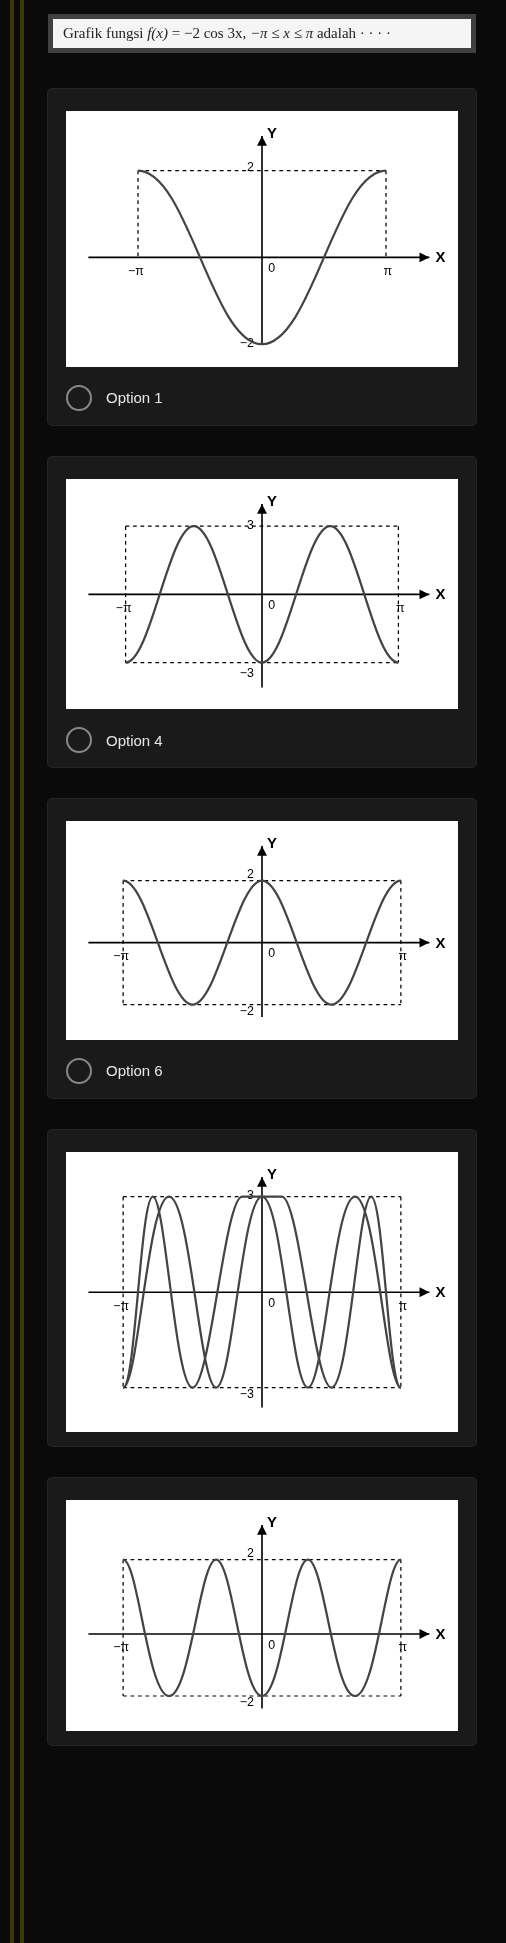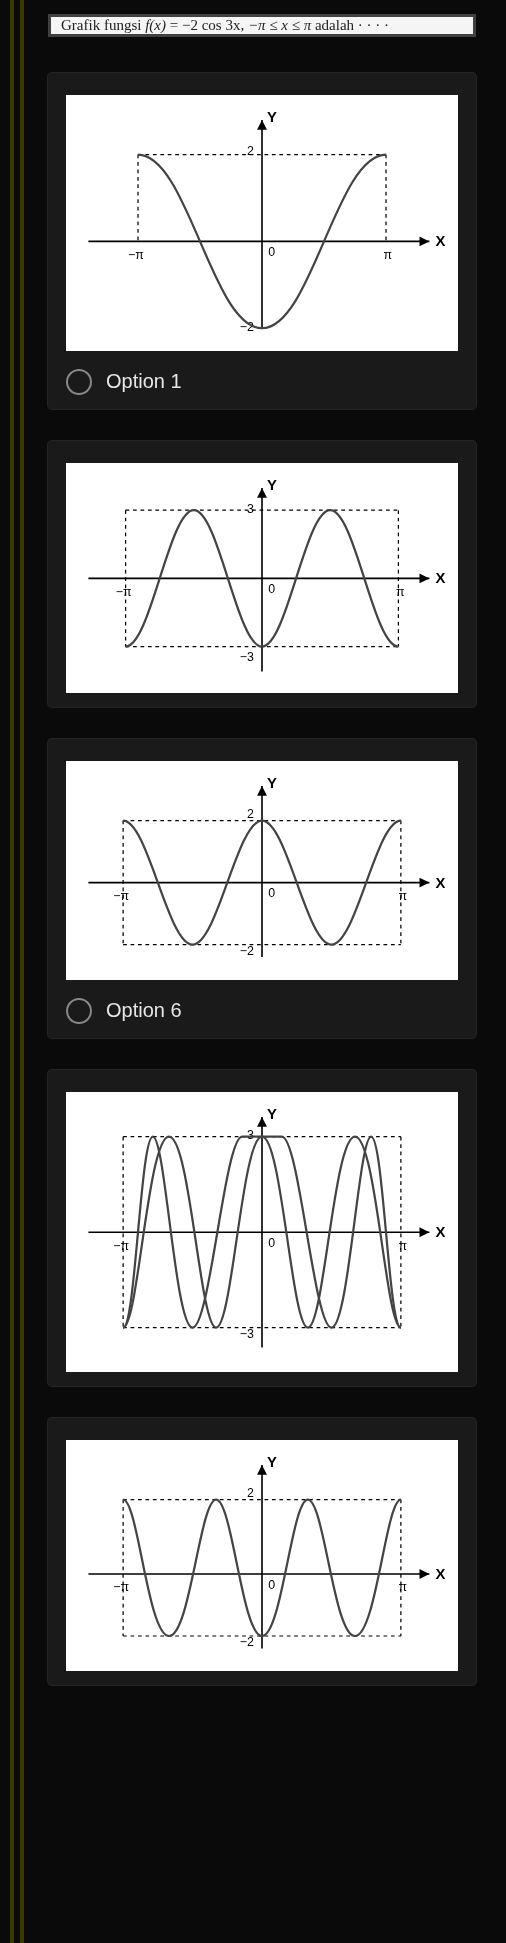--- a/index.html
+++ b/index.html
@@ -2,29 +2,29 @@
 <html><head>
 <meta charset="utf-8">
 <style>
   html,body{margin:0;padding:0;background:#0a0a0a;}
   body{width:506px;min-height:1943px;font-family:Arial,Helvetica,sans-serif;color:#e6e6e6;position:relative;}
   
   .accent{position:absolute;top:0;bottom:0;width:4px;background:#3a3a00;}
   .accent.a1{left:10px;}
   .accent.a2{left:20px;}
   .content{padding:14px 30px 40px 48px;}
-  .question-box{background:#f5f5f5;color:#222;border:3px solid #404040;padding:0 10px;font-family:Georgia,'Times New Roman',serif;font-size:15px;}
+  .question-box{background:#f5f5f5;color:#222;border:5px solid #404040;padding:6px 10px;font-family:Georgia,'Times New Roman',serif;font-size:15px;}
   .question-box .f{font-style:italic;}
   .options{margin-top:36px;}
   .option-card{background:#1a1a1a;border-radius:4px;padding:22px 18px 14px 18px;margin-bottom:32px;box-shadow:0 0 0 1px #252525;}
   .graph-wrap{background:#fff;padding:10px;}
   .graph-wrap svg{display:block;width:100%;height:auto;}
   .option-row{display:flex;align-items:center;gap:14px;margin-top:18px;}
   .radio{width:22px;height:22px;border-radius:50%;border:2px solid #888;flex:0 0 auto;cursor:pointer;}
-  .option-label{font-size:20px;color:#e6e6e6;}
+  .option-label{font-size:15px;color:#e6e6e6;}
   .axis{stroke:#000;stroke-width:1.3;fill:none;}
   .arrow{fill:#000;}
   .curve{stroke:#444;stroke-width:1.8;fill:none;}
   .dash{stroke:#000;stroke-width:1;stroke-dasharray:3 3;fill:none;}
   .tick-label{font:10px Arial;fill:#000;}
   .axis-label{font:bold 12px Arial;fill:#000;}
   
   .option-card:last-child{margin-bottom:0;}
 </style>
 </head>
@@ -82,20 +82,24 @@
           <text class="tick-label" x="132" y="152">−3</text>
           <text class="tick-label" x="32" y="99">−π</text>
           <text class="tick-label" x="258" y="99">π</text>
           <line class="dash" x1="40" y1="30" x2="260" y2="30"></line>
           <line class="dash" x1="40" y1="140" x2="260" y2="140"></line>
           <line class="dash" x1="40" y1="30" x2="40" y2="140"></line>
           <line class="dash" x1="260" y1="30" x2="260" y2="140"></line>
 
           <path class="curve" d="M40 140 C 60 140, 75 30, 95 30 C 115 30, 130 140, 150 140 C 170 140, 185 30, 205 30 C 225 30, 240 140, 260 140"></path>
         </svg>
+      </div>
+      <div class="option-row">
+        <div class="radio"></div>
+        <div class="option-label">Option 4</div>
       </div>
     </div>
 
     <div class="option-card">
       <div class="graph-wrap">
         <svg viewBox="0 0 300 160">
           <line class="axis" x1="10" y1="90" x2="285" y2="90"></line>
           <polygon class="arrow" points="285,90 277,86 277,94"></polygon>
           <line class="axis" x1="150" y1="150" x2="150" y2="12"></line>
           <polygon class="arrow" points="150,12 146,20 154,20"></polygon>

